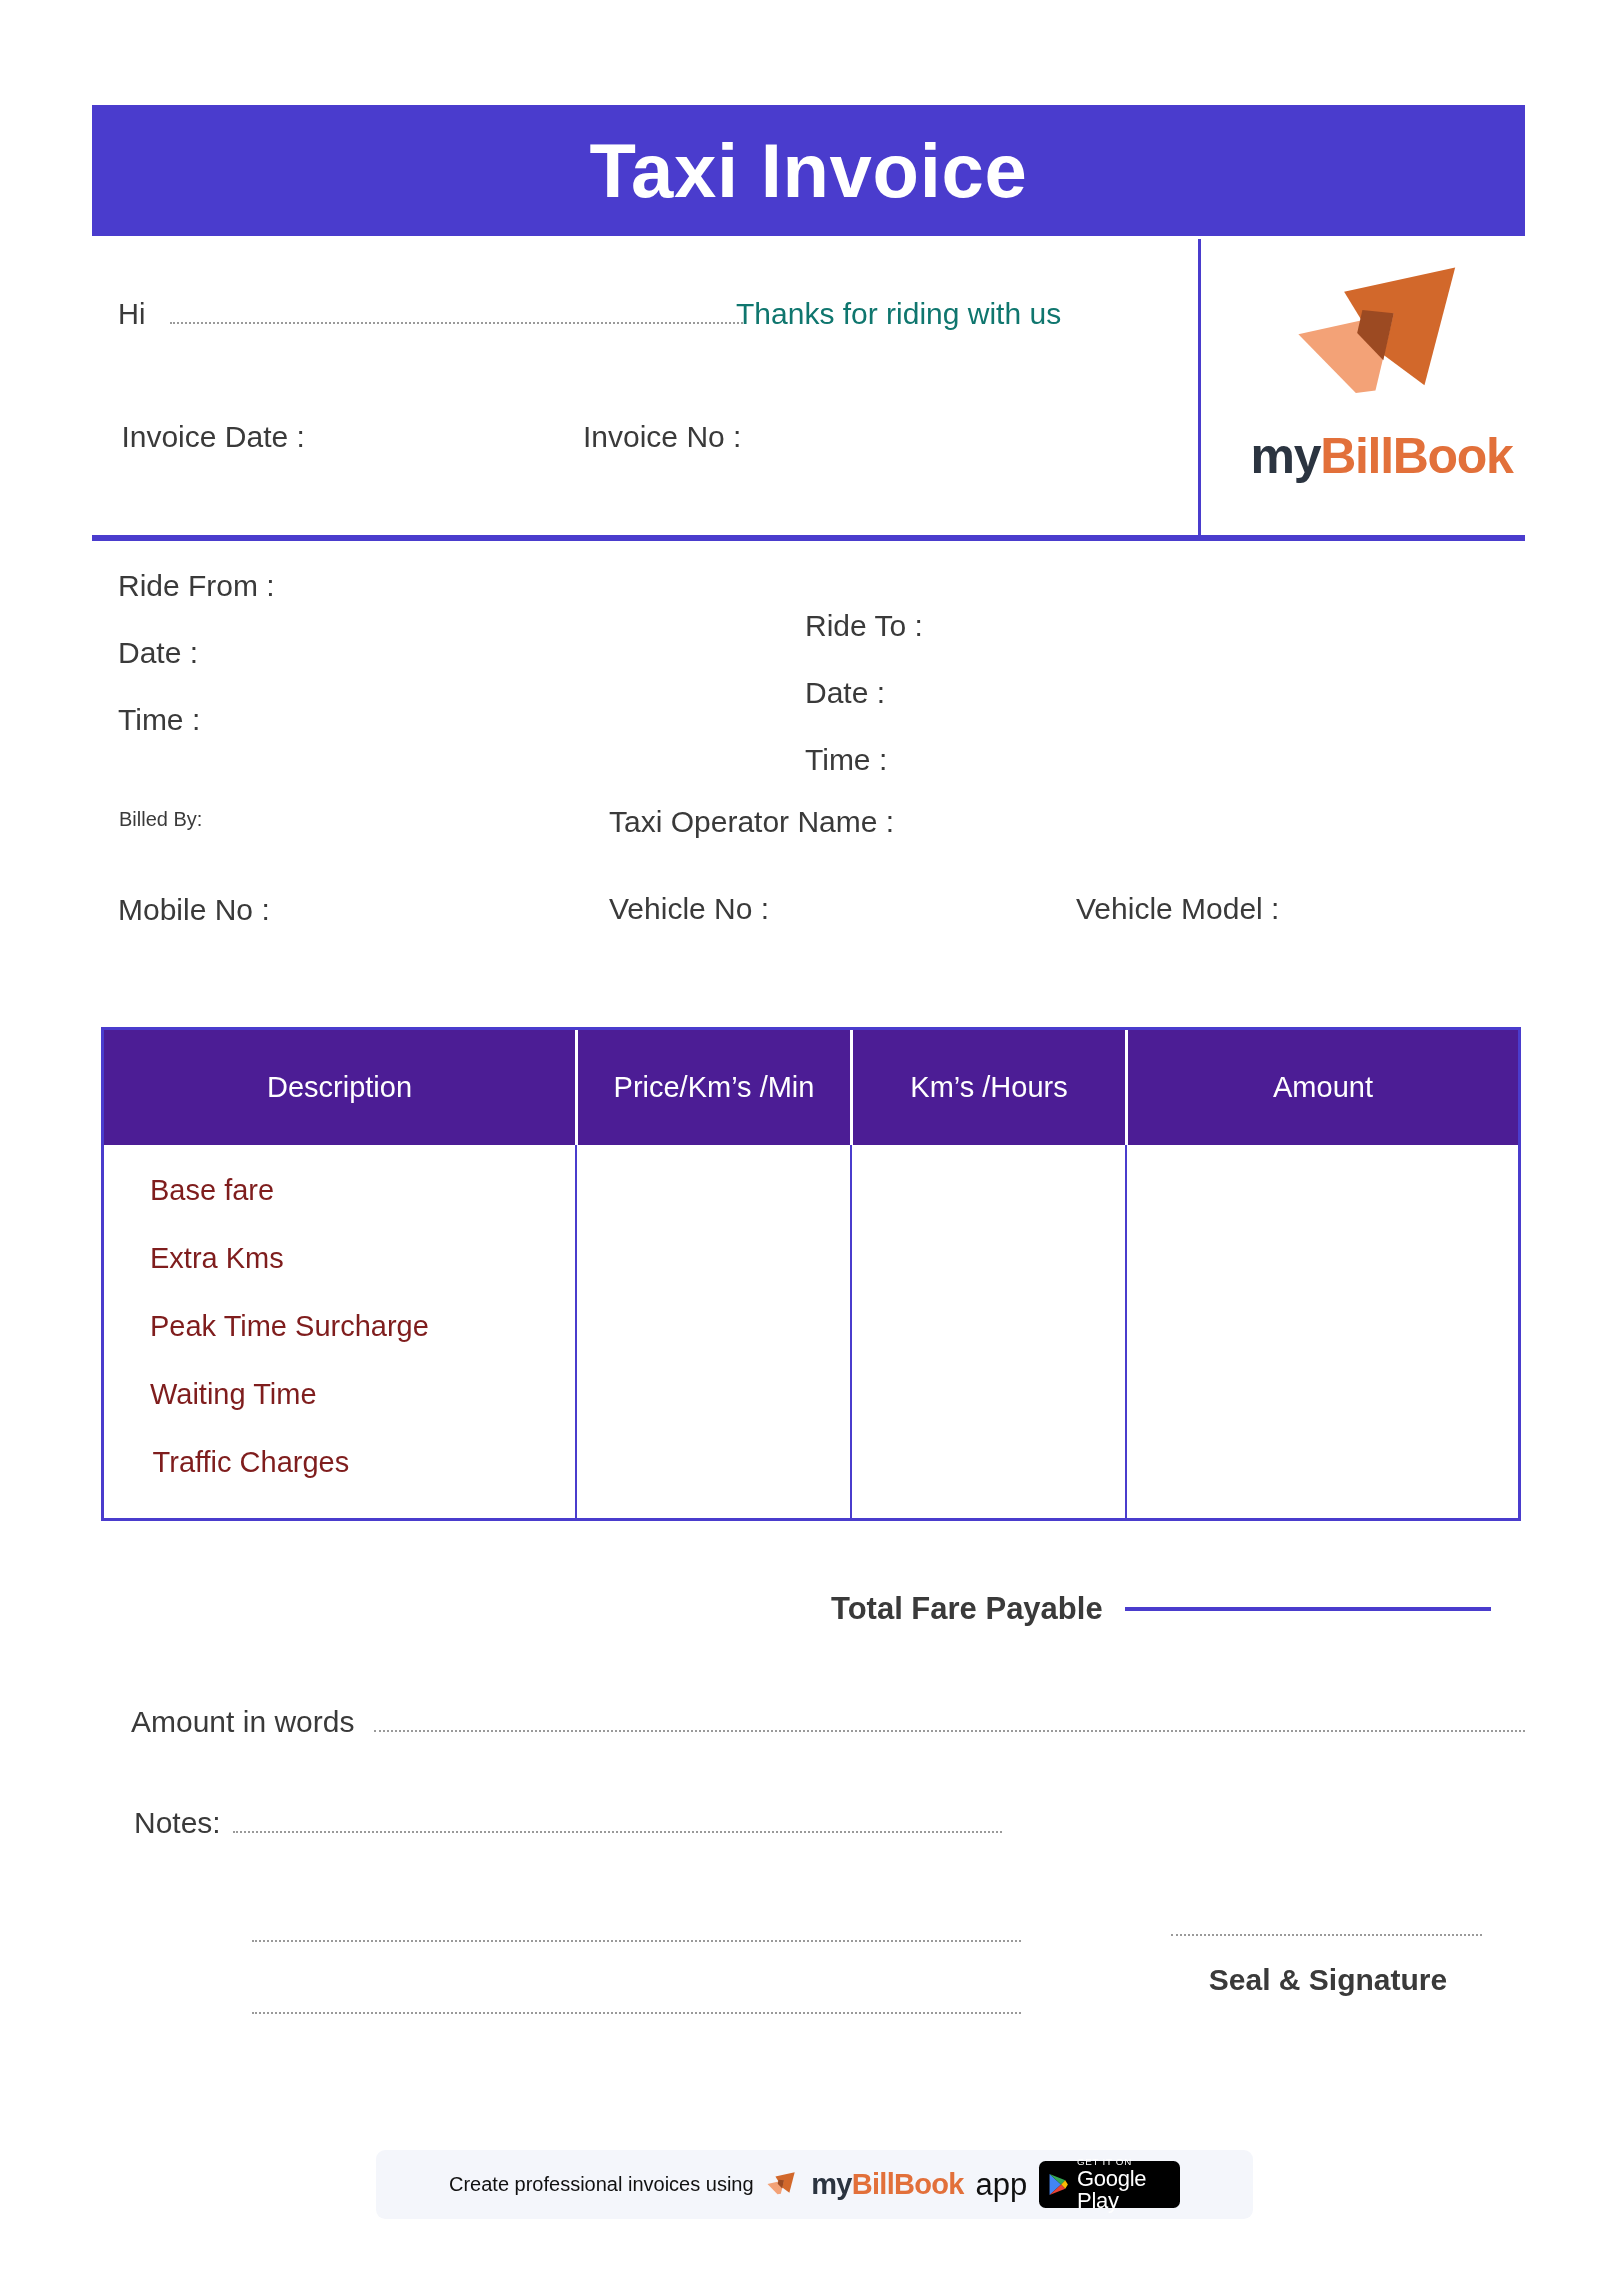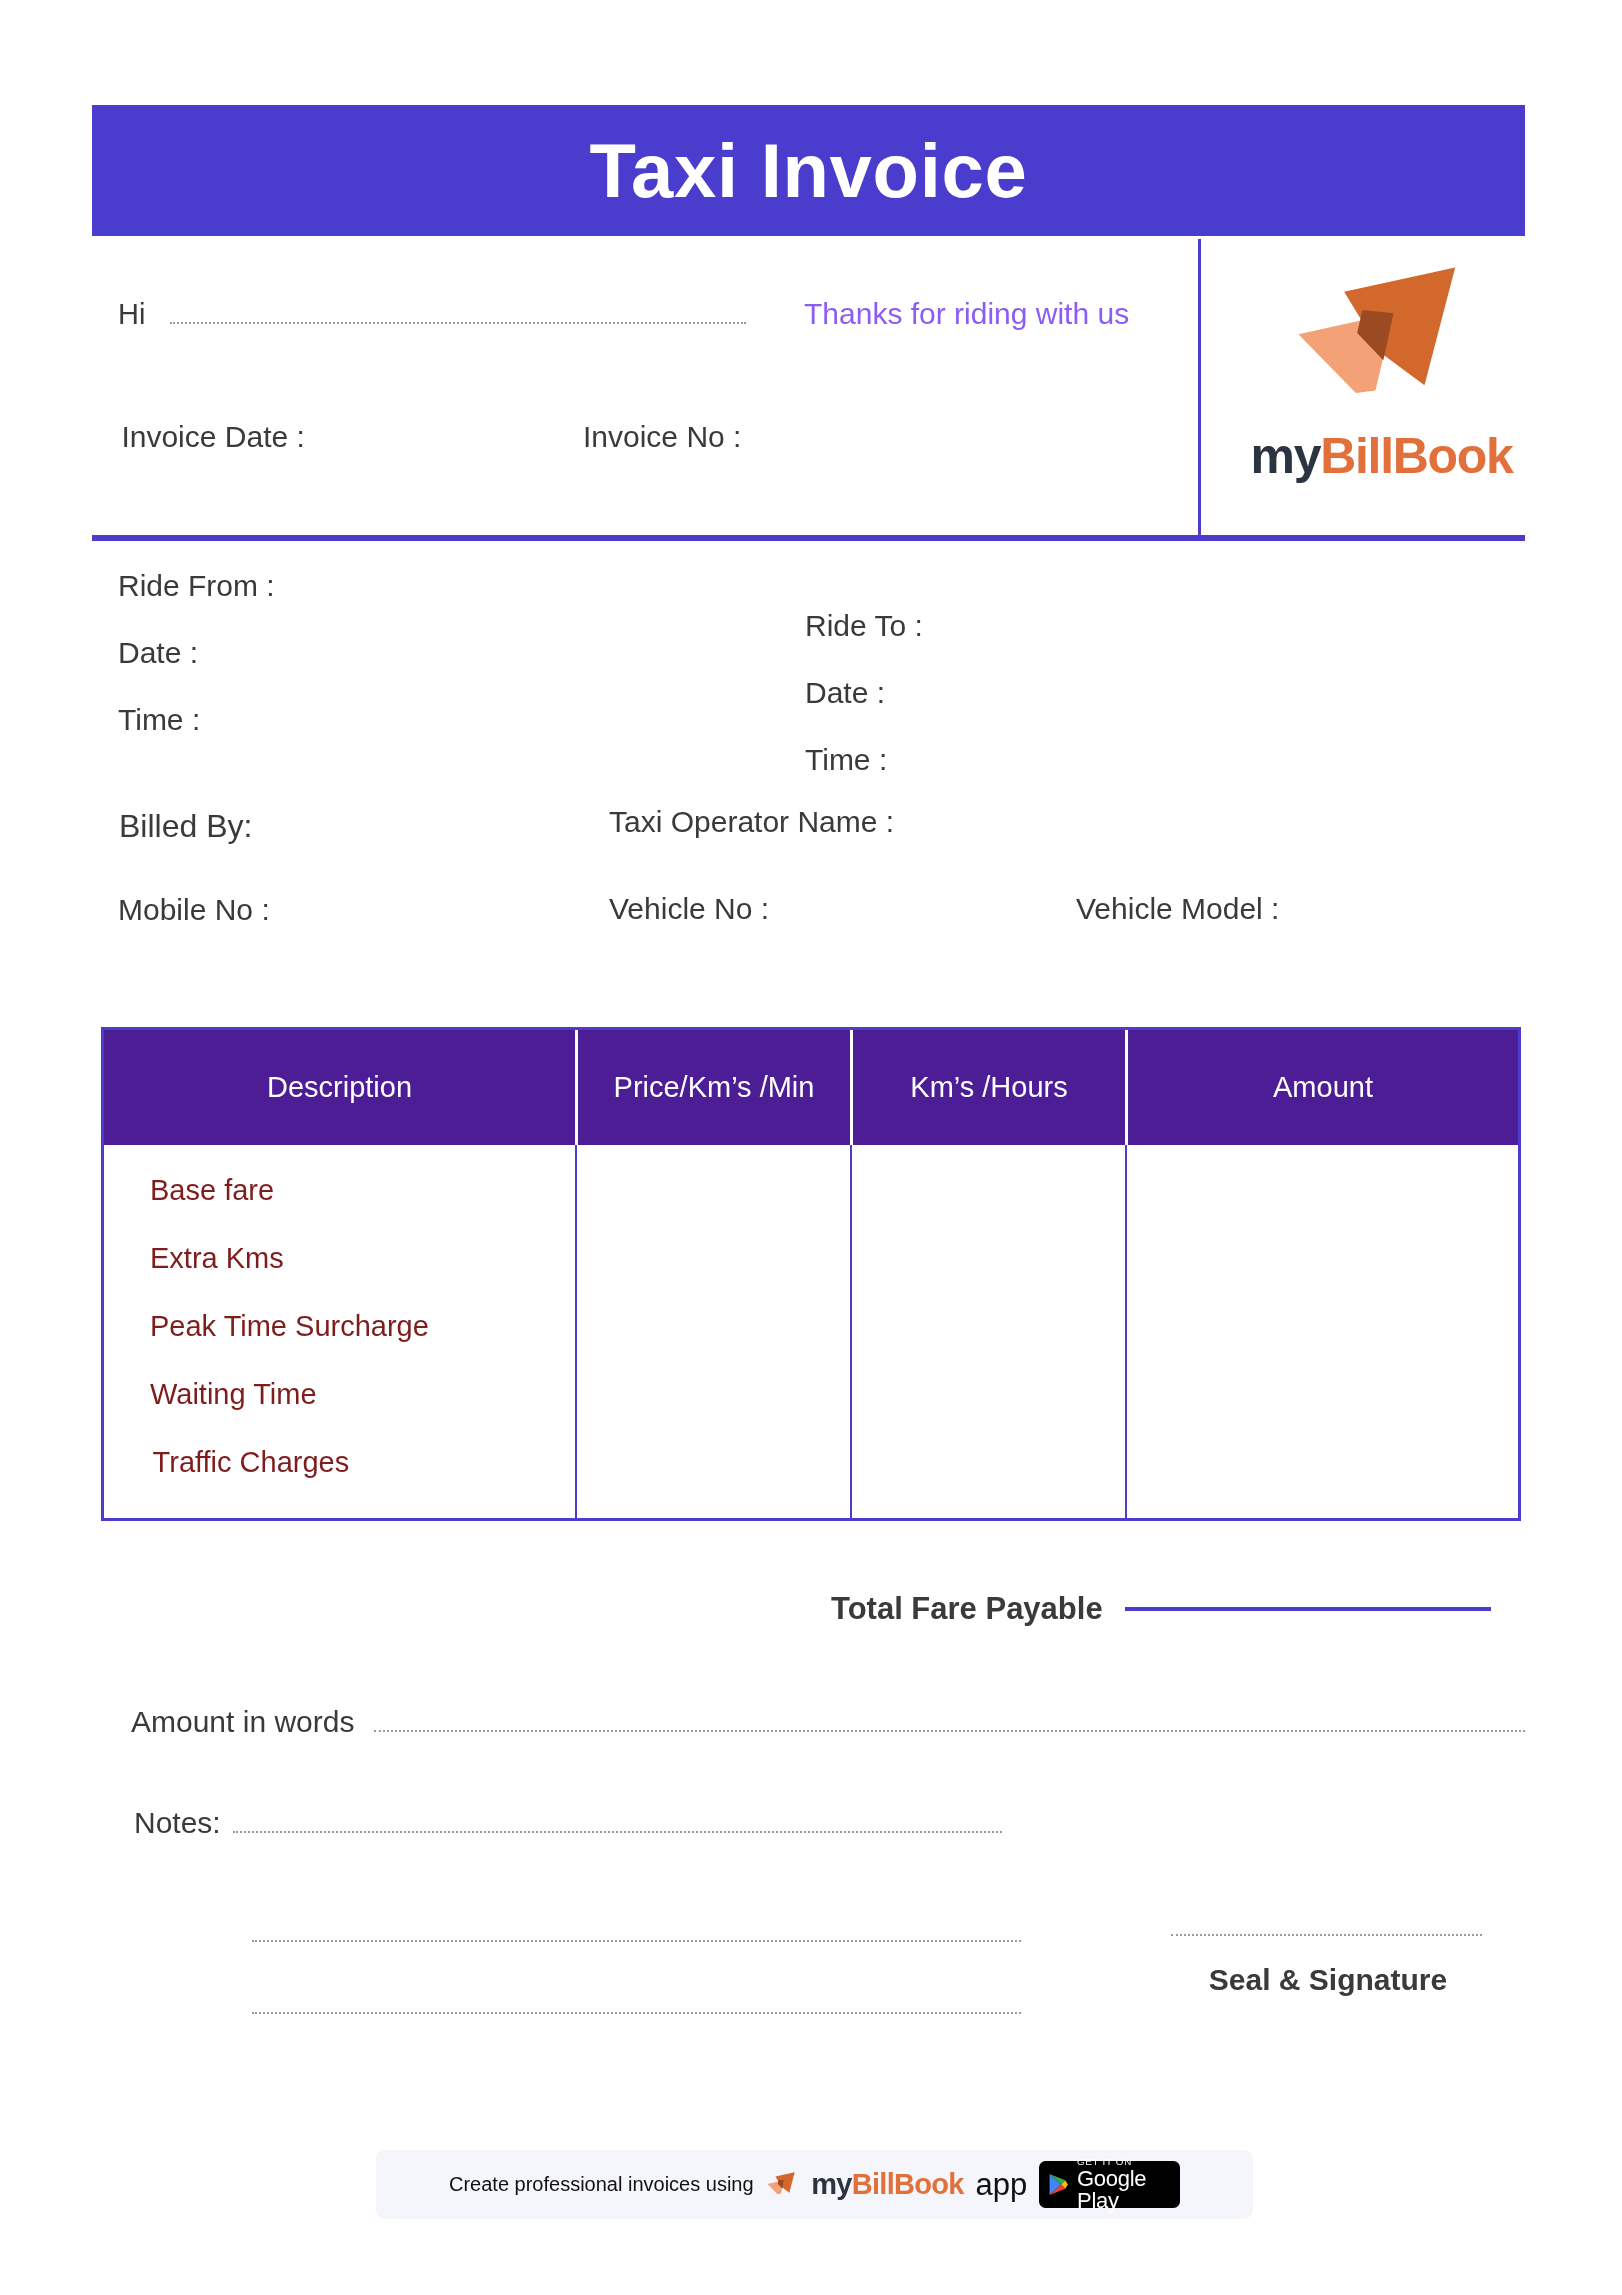--- a/index.html
+++ b/index.html
@@ -81,24 +81,24 @@
     text-align: right;
   }
   .hi-field {
     width: 576px;
     margin-left: 25px;
     border-bottom: 2px dotted #9a9a9a;
     height: 22px;
   }
   .thanks {
     position: absolute;
-    left: 712px;
+    left: 644px;
     top: 58px;
     font-size: 30px;
-    color: #8b5cf6;
+    color: #0f766e;
     white-space: nowrap;
   }
 
   .inv-date {
     position: absolute;
     left: 29.4px;
     top: 181px;
     font-size: 30px;
     white-space: nowrap;
   }
@@ -137,21 +137,21 @@
   .ride-block { position: absolute; left: 118px; top: 569px; }
   .ride-col-2 { position: absolute; left: 805px; top: 569px; margin-top: 40px; }
   .ride-line {
     font-size: 30px;
     color: #3a3a3a;
     margin-bottom: 33px;
     white-space: nowrap;
   }
 
   
-  .billed-by   { position: absolute; left: 119px;  top: 808px; font-size: 32px; white-space: nowrap; }
+  .billed-by   { position: absolute; left: 119px;  top: 808px; font-size: 20px; white-space: nowrap; }
   .operator    { position: absolute; left: 609px;  top: 805px; font-size: 30px; white-space: nowrap; }
   .mobile-no   { position: absolute; left: 118px;  top: 893px; font-size: 30px; white-space: nowrap; }
   .vehicle-no  { position: absolute; left: 609px;  top: 892px; font-size: 30px; white-space: nowrap; }
   .vehicle-model{position: absolute; left: 1076px; top: 892px; font-size: 30px; white-space: nowrap; }
 
   
   .table {
     position: absolute;
     left: 101px;
     top: 1027px;

